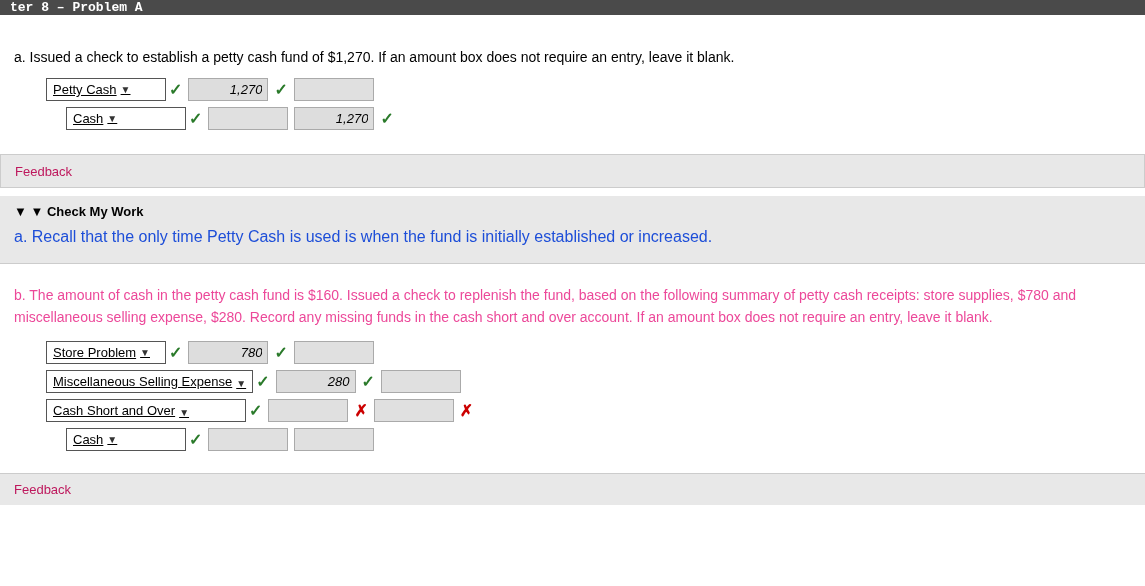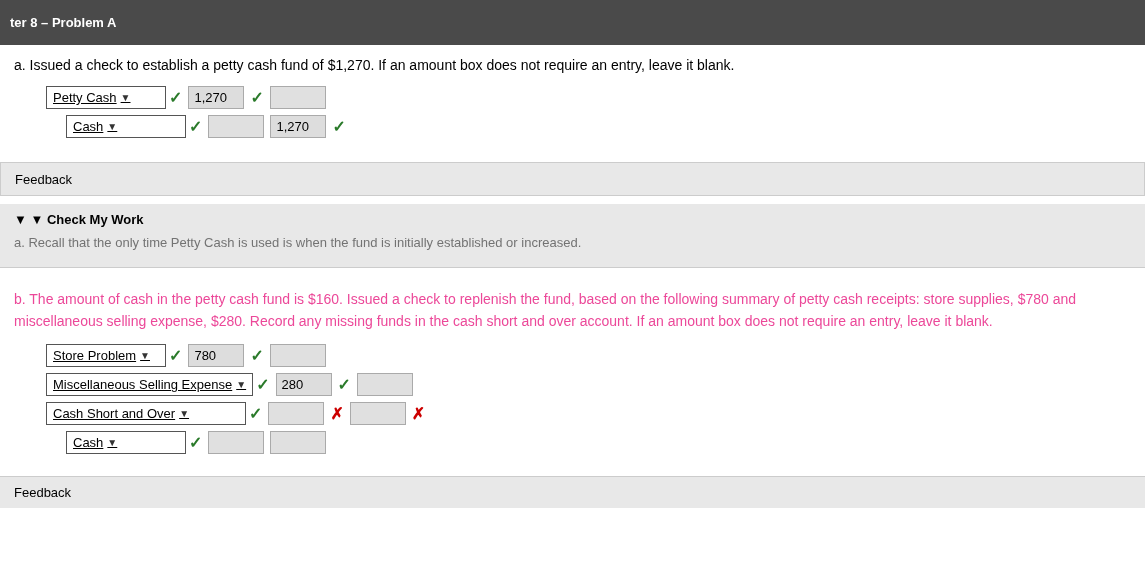--- a/index.html
+++ b/index.html
@@ -8,27 +8,29 @@
       font-size: 14px;
       background: #fff;
       width: 1145px;
       min-height: 586px;
       overflow: hidden;
     }
 
     .header-bar {
       background: #4a4a4a;
       color: #fff;
-      padding: 15px 10px;
-      font-size: 13px;
-      font-weight: bold;
+      padding: 0 10px;
+      font-size: 13px;
+      font-weight: bold;
+      font-family: Liberation Mono, monospace;
     }
 
     .main-content {
       padding: 10px 14px;
+      margin-top: 22px;
     }
 
     .problem-text {
       font-size: 14px;
       color: #000;
       margin-bottom: 10px;
       line-height: 1.5;
     }
 
     .entry-row {
@@ -53,39 +55,42 @@
       min-width: 120px;
       text-decoration: underline;
       cursor: pointer;
       display: inline-flex;
       align-items: center;
       gap: 4px;
     }
 
     .account-label-wide {
       min-width: 200px;
+      align-items: flex-end;
     }
 
     .dropdown-arrow {
       font-size: 10px;
       color: #333;
     }
 
     .check-green {
       color: #2a7a2a;
       font-size: 16px;
       font-weight: bold;
     }
 
     .amount-input {
       border: 1px solid #aaa;
       background: #e8e8e8;
-      width: 56px;
+      width: 80px;
       padding: 3px 5px;
       font-size: 13px;
+      text-align: right;
+      font-style: italic;
     }
 
     .amount-input.filled {
       background: #ddd;
       color: #000;
     }
 
     .amount-input.empty {
       background: #e0e0e0;
       color: transparent;
@@ -93,40 +98,40 @@
 
     .feedback-section {
       background: #e8e8e8;
       border: 1px solid #ccc;
       padding: 8px 14px;
       margin: 8px 0;
     }
 
     .feedback-label {
       font-size: 13px;
-      color: #000000;
+      color: #be185d;
       font-weight: normal;
     }
 
     .check-my-work {
       background: #e8e8e8;
       padding: 8px 22px 14px 14px;
       border-bottom: 1px solid #ccc;
     }
 
     .check-my-work-header {
       font-size: 13px;
       font-weight: bold;
       color: #000;
       margin-bottom: 6px;
     }
 
     .note-text {
-      font-size: 13px;
-      color: #737373;
+      font-size: 16px;
+      color: #1d4ed8;
       line-height: 1.5;
     }
 
     .section-b {
       margin-top: 10px;
       padding: 10px 14px;
     }
 
     .section-b-text {
       font-size: 14px;

